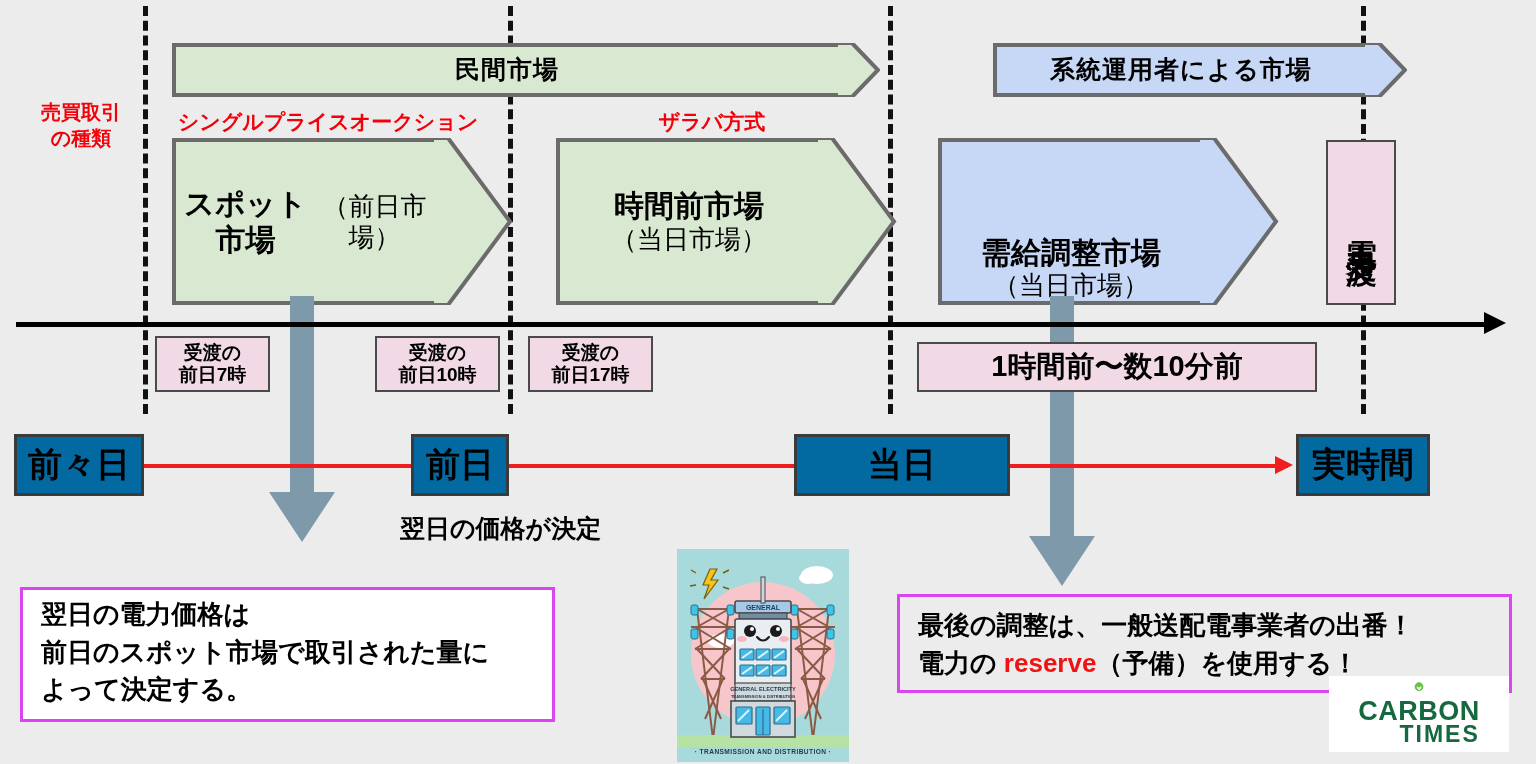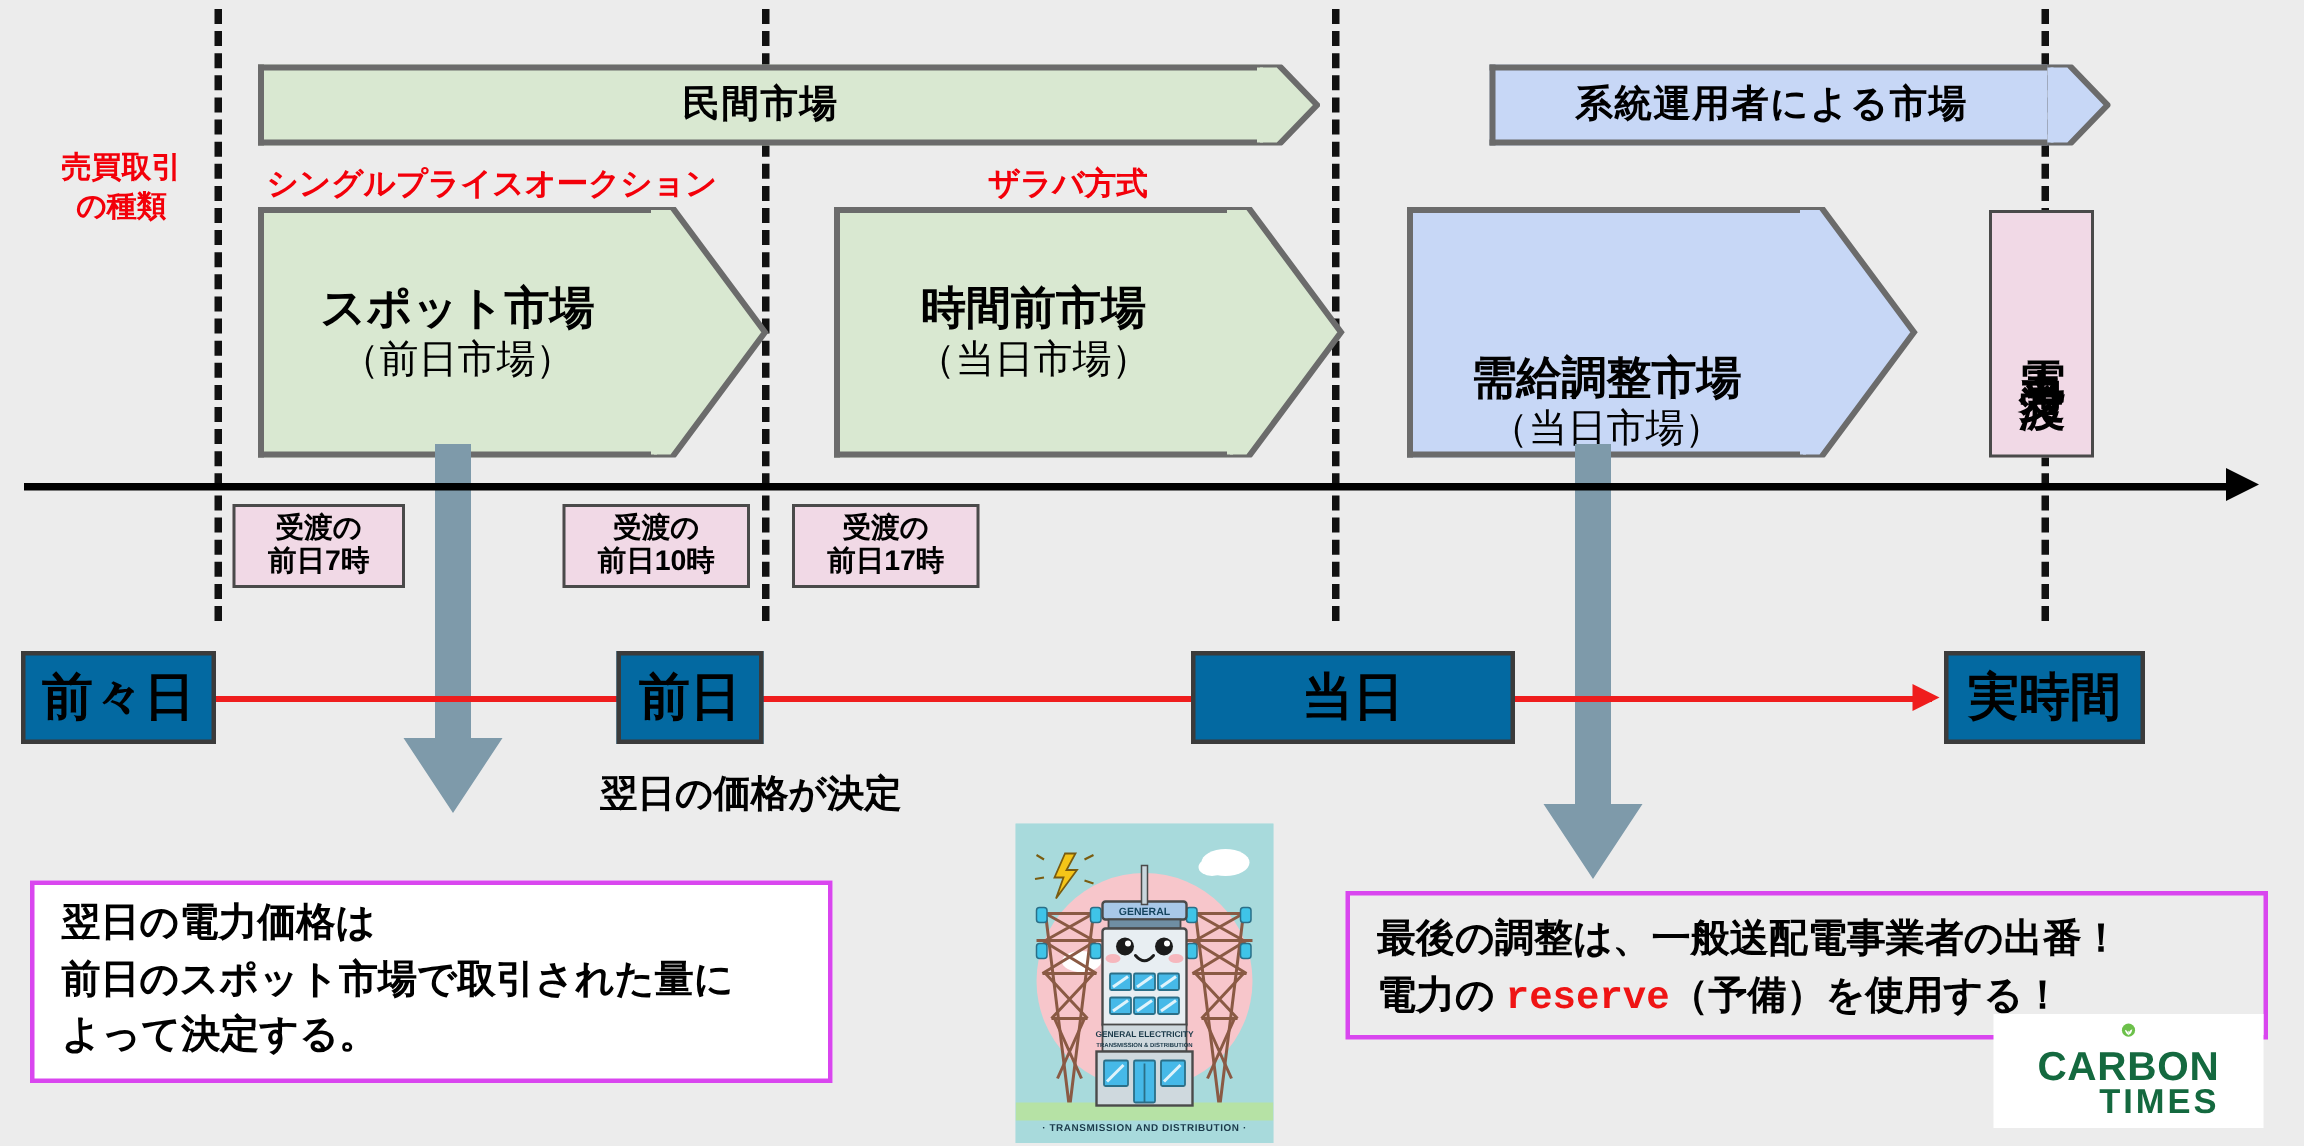--- a/index.html
+++ b/index.html
@@ -112,21 +112,21 @@
 
   
   .note {
     position:absolute;
     background:#fff; border:3px solid #d946ef;
     padding:6px 18px;
     font-size:26px; font-weight:bold; color:#000;
     line-height:1.45;
   }
   .note.plain { background:#ececec; }
-  .note .rd { color:#ef1414;font-family:Liberation Mono, monospace; }
+  .note .rd { color:#ef1414; }
 
   
   .caption {
     position:absolute; font-size:25px; font-weight:bold; color:#000;
     white-space:nowrap;
   }
 
   
   .illus { position:absolute; background:#a8dadc; overflow:hidden; }
 
@@ -168,21 +168,21 @@
     <span class="banner-label">系統運用者による市場</span>
     <svg class="tip" width="42" height="54" style="left:368px;" viewBox="0 0 42 54">
       <path d="M0,0 L14,0 L40,27 L14,54 L0,54 Z" fill="#c7d7f6" stroke="#6b6b6b" stroke-width="4" stroke-linejoin="miter"></path>
       <rect x="-4" y="2" width="8" height="50" fill="#c7d7f6"></rect>
     </svg>
   </div>
 
   <div class="redcap" style="left:172px; top:108px; width:312px;">シングルプライスオークション</div>
   <div class="redcap" style="left:556px; top:108px; width:312px;">ザラバ方式</div>
 
-  <div class="chev green arrowend" style="left:172px; top:138px; width:262px; height:167px; flex-direction:column;">
+  <div class="chev green arrowend" style="left:172px; top:138px; width:262px; height:167px; flex-direction:row;">
     <span class="mk-title">スポット市場</span>
     <span class="mk-sub">（前日市場）</span>
     <svg class="tip" width="80" height="167" style="left:258px;" viewBox="0 0 80 167">
       <path d="M0,0 L14,0 L76,83.5 L14,167 L0,167 Z" fill="#d9e8d1" stroke="#6b6b6b" stroke-width="4" stroke-linejoin="miter"></path>
       <rect x="-4" y="2" width="8" height="163" fill="#d9e8d1"></rect>
     </svg>
   </div>
 
   <div class="chev green arrowend" style="left:556px; top:138px; width:262px; height:167px; flex-direction:column;">
     <span class="mk-title">時間前市場</span>
@@ -219,20 +219,21 @@
     <span>前日7時</span>
   </div>
   <div class="pink small" style="left:375px; top:336px; width:125px; height:56px; flex-direction:column;">
     <span>受渡の</span>
     <span>前日10時</span>
   </div>
   <div class="pink small" style="left:528px; top:336px; width:125px; height:56px; flex-direction:column;">
     <span>受渡の</span>
     <span>前日17時</span>
   </div>
+  <div class="pink wide" style="left:917px; top:342px; width:400px; height:50px;">1時間前〜数10分前</div>
 
   <div class="redline" style="left:18px; top:464px; width:1270px;"></div>
   <div class="redhead" style="left:1275px; top:456px;"></div>
 
   <div class="day" style="left:14px; top:434px; width:130px; height:62px;">前々日</div>
   <div class="day" style="left:411px; top:434px; width:98px; height:62px;">前日</div>
   <div class="day" style="left:794px; top:434px; width:216px; height:62px;">当日</div>
   <div class="day" style="left:1296px; top:434px; width:134px; height:62px;">実時間</div>
 
   <div class="caption" style="left:400px; top:512px;">翌日の価格が決定</div>

